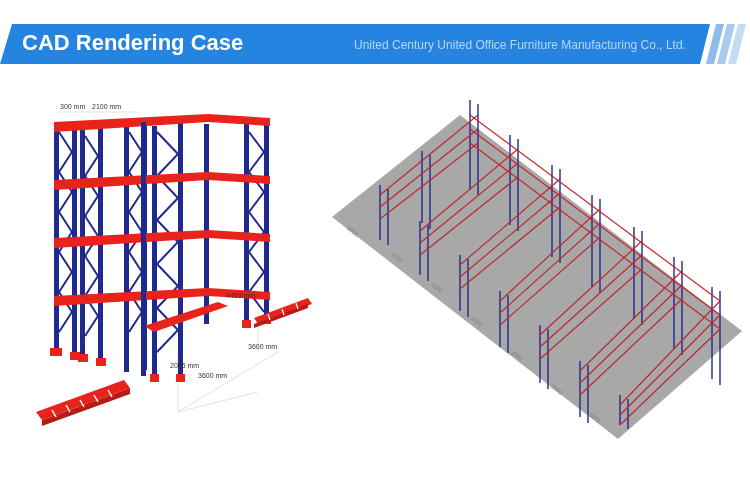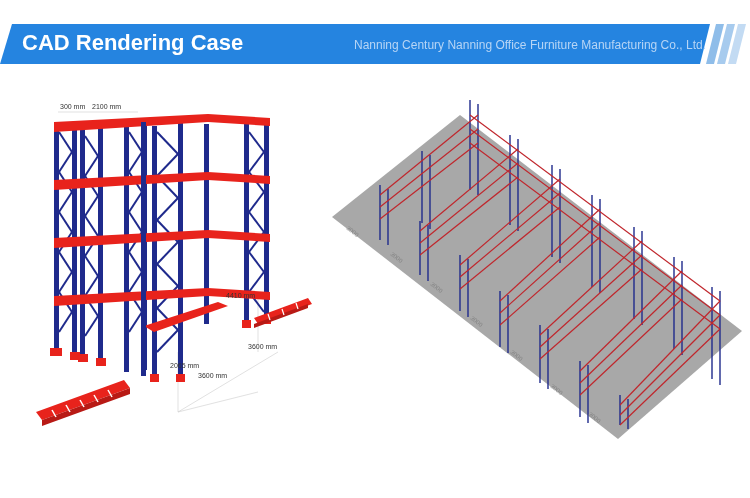--- a/index.html
+++ b/index.html
@@ -17,21 +17,21 @@
 <body>
 
 <div class="header">
   <svg class="header-band" width="750" height="40" viewBox="0 0 750 40">
     <polygon points="12,0 710,0 700,40 0,40" fill="#2584e0"></polygon>
     <polygon points="716,0 724,0 714,40 706,40" fill="#8fbde9"></polygon>
     <polygon points="727,0 735,0 725,40 717,40" fill="#a7cbee"></polygon>
     <polygon points="738,0 746,0 736,40 728,40" fill="#c3dbf3"></polygon>
   </svg>
   <div class="header-title">CAD Rendering Case</div>
-  <div class="header-company">Nanning Century Nanning Office Furniture Manufacturing Co., Ltd.</div>
+  <div class="header-company">United Century United Office Furniture Manufacturing Co., Ltd.</div>
 </div>
 
 <div class="panel panel-left">
   <svg width="300" height="380" viewBox="0 0 300 380">
     <g stroke="#cccccc" stroke-width="0.6" fill="none">
       <line x1="30" y1="20" x2="110" y2="20"></line>
       <line x1="150" y1="260" x2="150" y2="320"></line>
       <line x1="150" y1="320" x2="250" y2="260"></line>
       <line x1="150" y1="320" x2="230" y2="300"></line>
       <line x1="230" y1="200" x2="230" y2="260"></line>

